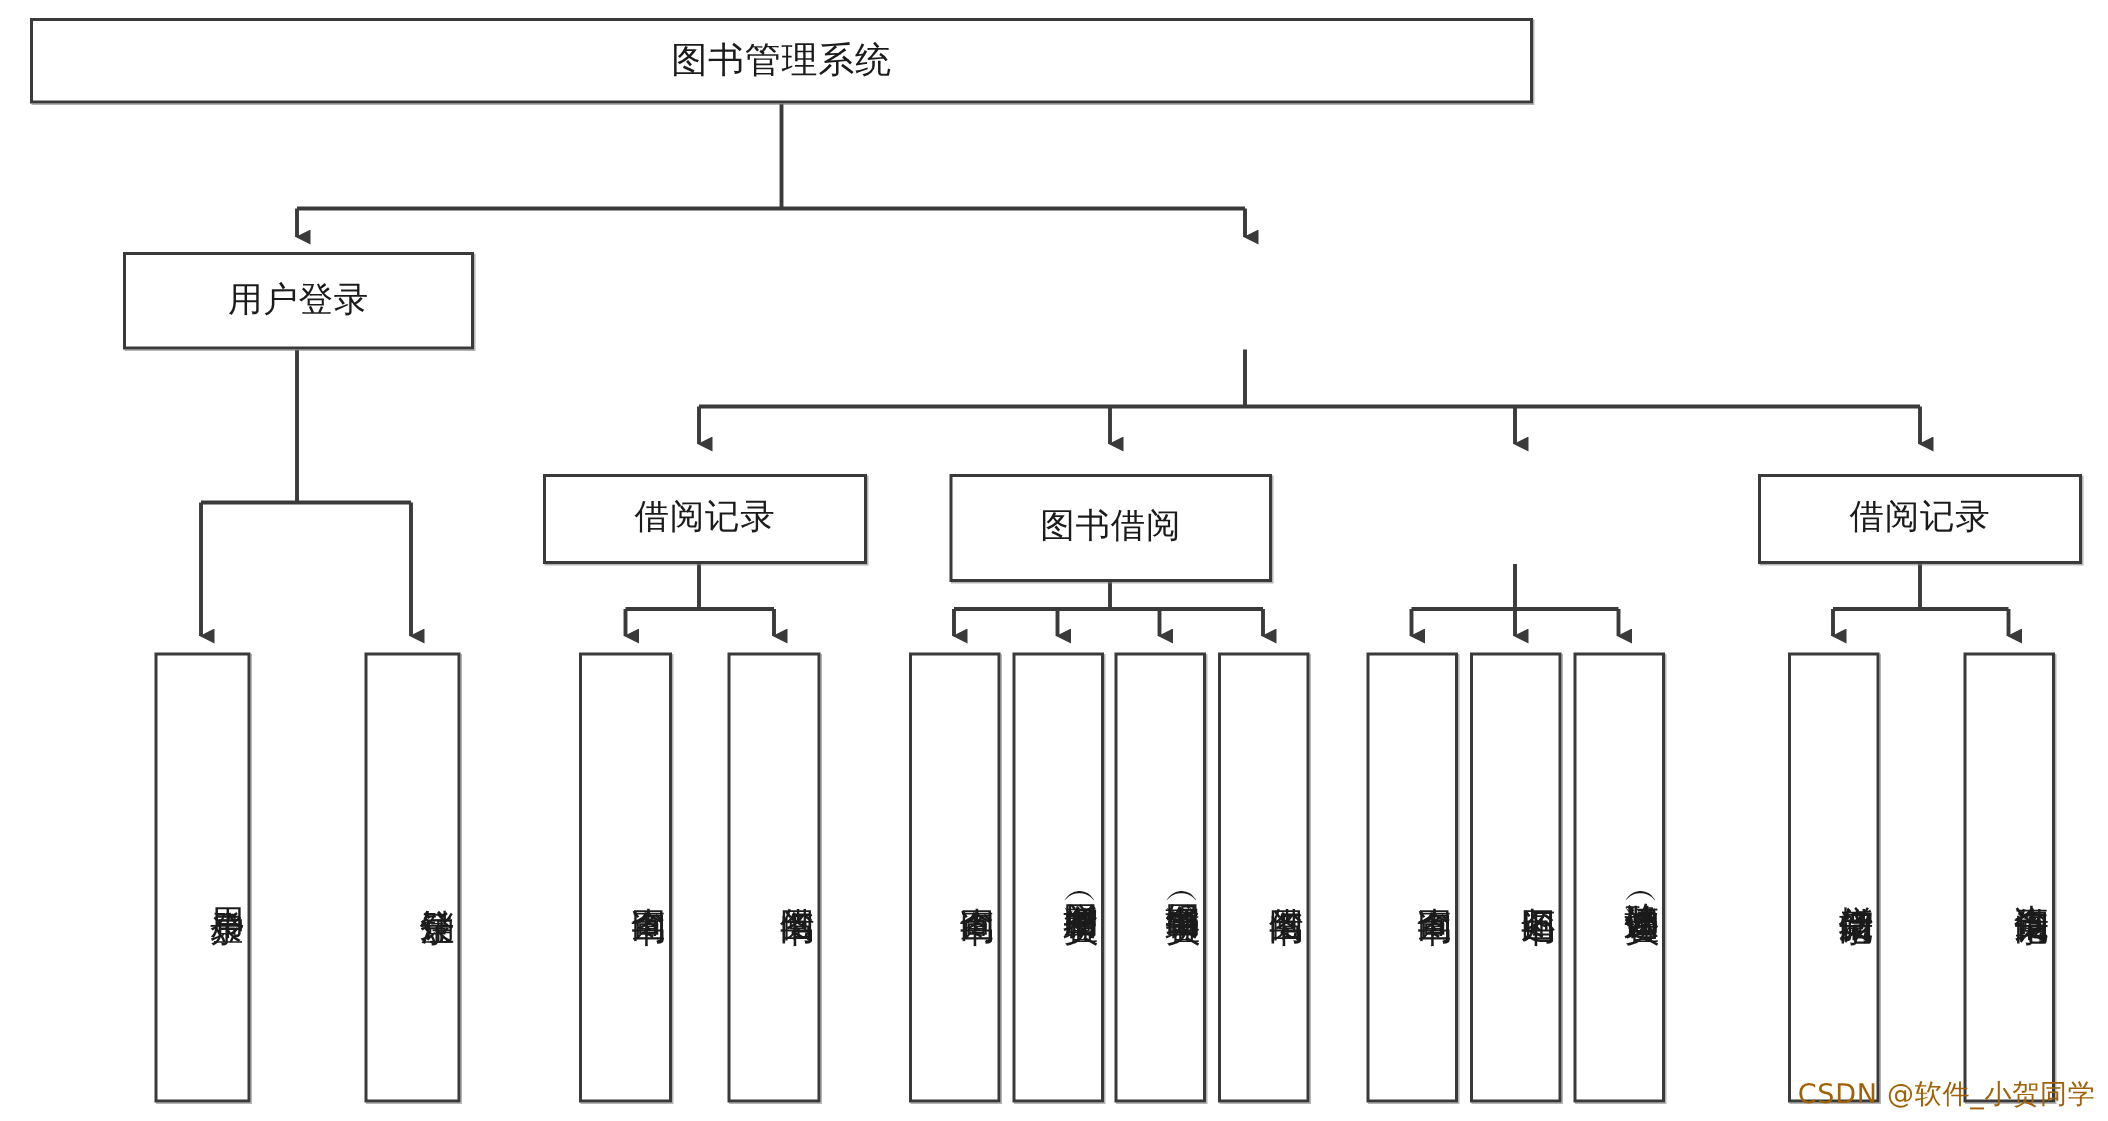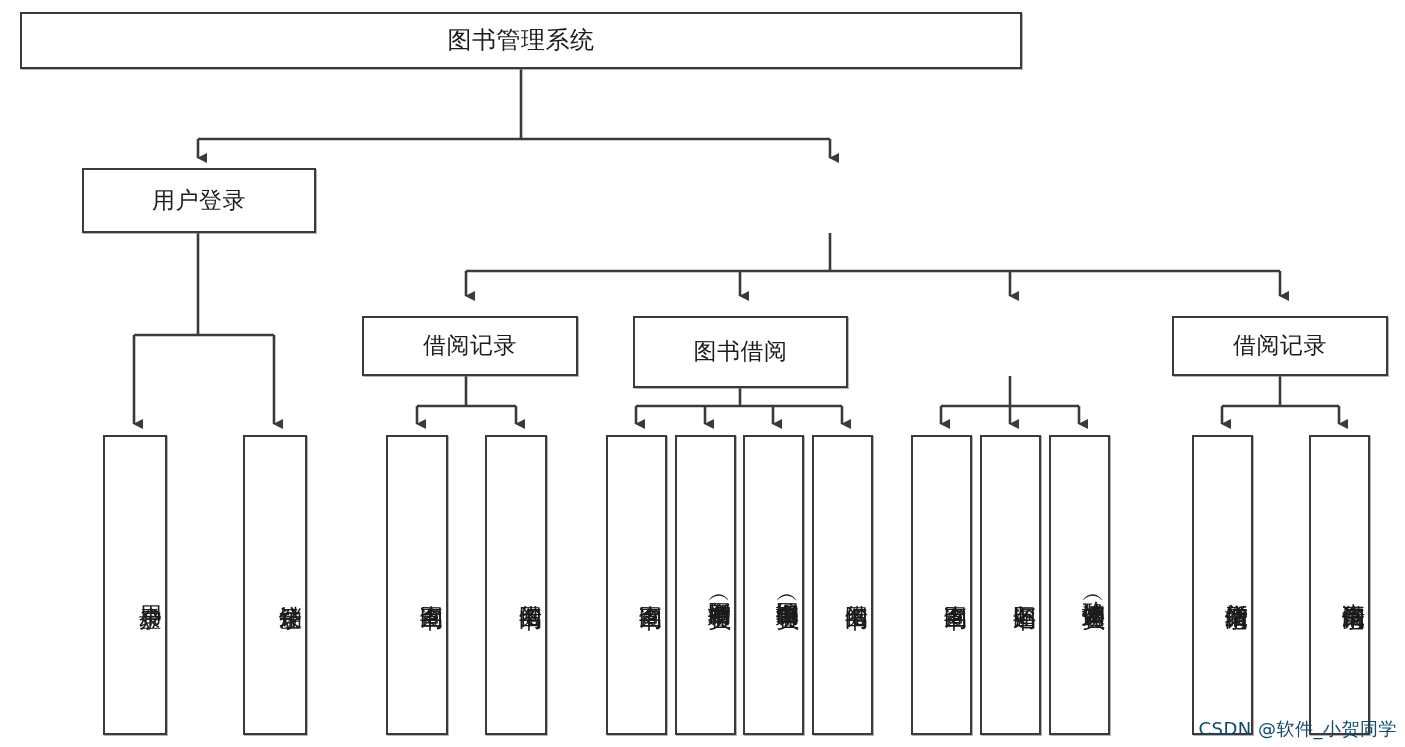--- a/index.html
+++ b/index.html
@@ -57,21 +57,21 @@
     top: 0;
     width: 1405px;
     height: 747px;
     pointer-events: none;
   }
   .watermark {
     position: absolute;
     right: 8px;
     bottom: 6px;
     font-size: 18px;
-    color: #0c4a6e;
+    color: #a16207;
     letter-spacing: 0.5px;
     white-space: nowrap;
   }
 </style>
 </head>
 <body>
 
 <div id="canvas">
 
   <svg class="links" viewBox="0 0 1405 747">

